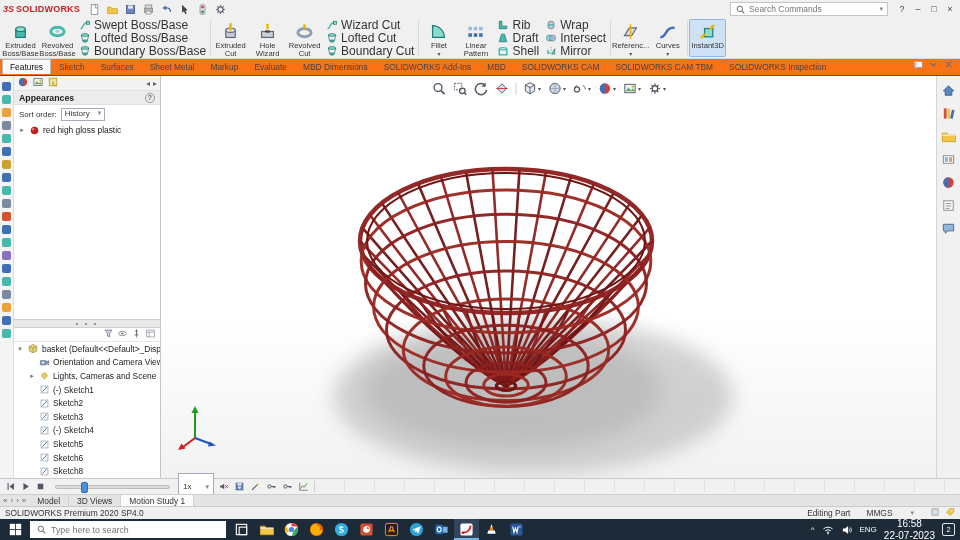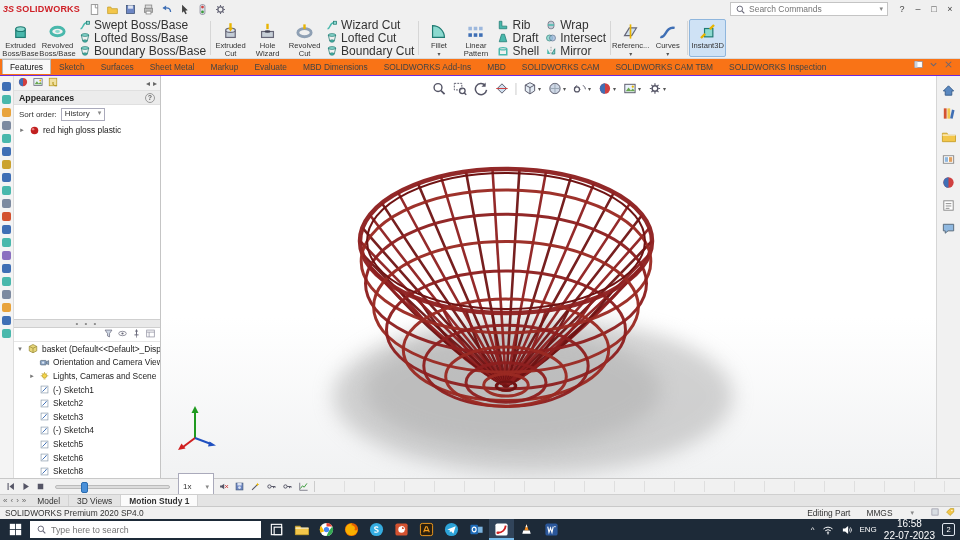--- a/index.html
+++ b/index.html
@@ -62,29 +62,29 @@
 .timeline{position:absolute;top:478px;left:0;right:0;height:16px;background:#f1f1f1;border-top:1px solid #c8c8c8;display:flex;align-items:center;gap:3px;padding:0 3px;}
 .tl-btn{width:14px;height:13px;display:flex;align-items:center;justify-content:center;}
 .tl-slider{width:115px;height:4px;background:#dcdcdc;border:1px solid #bbb;border-radius:2px;position:relative;margin:0 5px;flex:none;}
 .tl-thumb{position:absolute;left:22%;top:-4px;width:7px;height:11px;background:#4a90d9;border:1px solid #2a6cb0;border-radius:2px;}
 .tl-speed{border:1px solid #aab;background:#fff;height:28px;display:flex;align-items:center;gap:14px;padding:0 4px;font-size:8px;color:#333;flex:none;}
 .tl-ruler{flex:1;height:70%;background:repeating-linear-gradient(90deg,transparent 0 29px,#dfdfdf 29px 30px);border-left:1px solid #ccc;}
 
 .doctabs{position:absolute;top:494px;left:0;right:0;height:12px;background:#e4e4e4;border-top:1px solid #cfcfcf;display:flex;align-items:stretch;font-size:8.4px;}
 .dt-nav{display:flex;align-items:center;padding:0 3px;color:#666;gap:3px;font-size:8px;}
 .dt-tab{display:flex;align-items:center;padding:0 8px;color:#333;border-right:1px solid #d2d2d2;}
-.dt-tab.active{background:#fbfbfb;font-weight:bold;padding-left:8px;}
+.dt-tab.active{background:#fbfbfb;font-weight:normal;padding-left:8px;}
 
 .statusbar{position:absolute;top:506px;left:0;right:0;height:13px;background:#f0f0f0;border-top:1px solid #c9c9c9;display:flex;align-items:center;font-size:8.4px;color:#333;padding:0 5px;}
 .sb-right{margin-left:auto;display:flex;align-items:center;gap:16px;}
 .sb-units{display:flex;align-items:center;gap:18px;}
 
 .taskbar{position:absolute;top:519px;left:0;right:0;height:21px;background:#1d2a38;display:flex;align-items:center;color:#fff;}
 .start{width:30px;height:21px;display:flex;align-items:center;justify-content:center;}
-.tb-search{width:231px;height:17px;background:#fff;color:#555;display:flex;align-items:center;gap:4px;padding:0 6px;margin-right:3px;flex:none;}
+.tb-search{width:196px;height:17px;background:#fff;color:#555;display:flex;align-items:center;gap:4px;padding:0 6px;margin-right:3px;flex:none;}
 .tb-search input{border:none;outline:none;flex:1;font-size:8.8px;color:#555;min-width:0;}
 .app{width:25px;height:21px;display:flex;align-items:center;justify-content:center;}
 .app.active{background:#31445a;box-shadow:inset 0 -2px 0 #76b9e8;}
 .tray{margin-left:auto;display:flex;align-items:center;gap:7px;padding-right:5px;}
 .tray-txt{font-size:8px;color:#fff;}
 .clock{text-align:center;font-size:10px;line-height:1.18;color:#fff;}
 .badge{min-width:13px;height:13px;border:1px solid #dfe6ee;border-radius:2px;display:flex;align-items:center;justify-content:center;font-size:7.5px;color:#fff;padding:0 2px;}
 </style>
 </head>
 <body>

